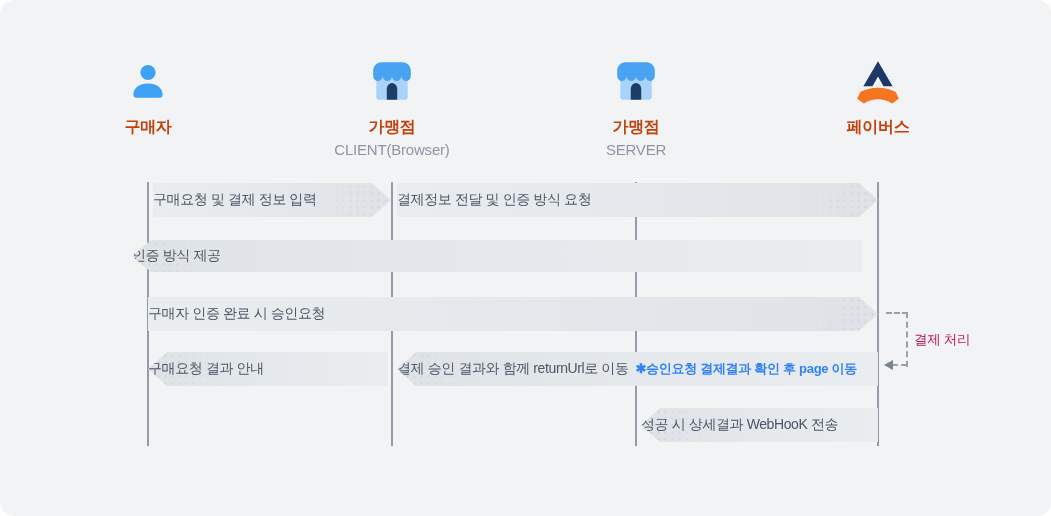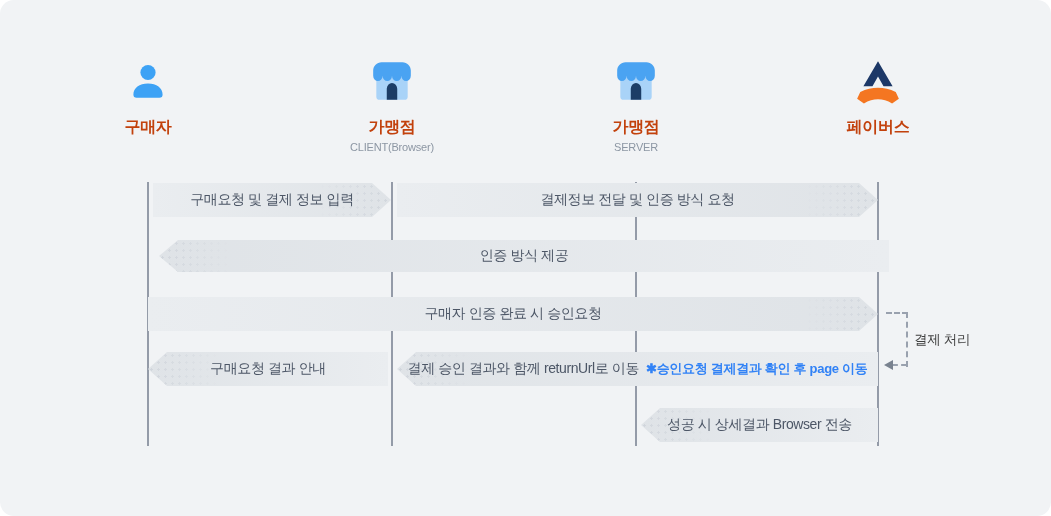--- a/index.html
+++ b/index.html
@@ -3,60 +3,60 @@
 <meta charset="utf-8">
 <style>
   html,body{margin:0;padding:0;background:#ffffff;}
   body{font-family:"Liberation Sans",sans-serif;}
   .stage{position:relative;width:1051px;height:516px;background:#f1f3f5;border-radius:14px;overflow:hidden;}
 
   
   .actor{position:absolute;top:58px;width:200px;display:flex;flex-direction:column;align-items:center;}
   .actor .icon-box{height:46px;display:flex;align-items:center;justify-content:center;}
   .actor-name{margin-top:13px;font-size:16px;font-weight:700;color:#c2410c;letter-spacing:-0.3px;line-height:1.2;}
-  .actor-sub{margin-top:5px;font-size:11px;font-weight:400;color:#8c96a3;letter-spacing:-0.2px;line-height:1.2;}
+  .actor-sub{margin-top:5px;font-size:15px;font-weight:400;color:#8c96a3;letter-spacing:-0.2px;line-height:1.2;}
   .actor-sub:empty{display:none;}
   .actor-0{left:48px;} .actor-1{left:292px;} .actor-2{left:536px;} .actor-3{left:778px;justify-content:space-between;}
 
   
   .lifeline{position:absolute;top:182px;height:264px;width:2px;background:#949ba8;}
   .ll-0{left:147px;} .ll-1{left:391px;} .ll-2{left:635px;} .ll-3{left:877px;}
 
   
-  .arrow{position:absolute;height:34px;display:flex;align-items:center;justify-content:center;
+  .arrow{position:absolute;height:34px;display:flex;align-items:center;justify-content:flex-start;
          font-size:14px;color:#4c5666;letter-spacing:-0.4px;white-space:nowrap;}
   .arrow .lbl{position:relative;z-index:2;}
   .arrow.right{background:linear-gradient(to right,#eaedf0,#dfe3e7);
     clip-path:polygon(0 0,calc(100% - 19px) 0,100% 50%,calc(100% - 19px) 100%,0 100%);}
   .arrow.left{background:linear-gradient(to left,#eaedf0,#dfe3e7);
     clip-path:polygon(19px 0,100% 0,100% 100%,19px 100%,0 50%);}
   .arrow::after{content:"";position:absolute;top:0;bottom:0;width:72px;z-index:1;
     background-image:radial-gradient(circle,#c3c9d2 1.1px,transparent 1.3px);
     background-size:7px 7px;opacity:.5;}
   .arrow.right::after{right:0;-webkit-mask-image:linear-gradient(to left,#000,transparent);
                       mask-image:linear-gradient(to left,#000,transparent);}
   .arrow.left::after{left:0;-webkit-mask-image:linear-gradient(to right,#000,transparent);
                      mask-image:linear-gradient(to right,#000,transparent);}
   .m0{left:153px;top:183px;width:238px;}
   .m1{left:397px;top:183px;width:481px;}
-  .m2{left:159px;top:240px;width:730px;height:32px;}
+  .m2{left:132px;top:240px;width:730px;height:32px;}
   .m3{left:148px;top:297px;width:730px;}
   .m4{left:148px;top:352px;width:240px;}
   .m5{left:397px;top:352px;width:481px;}
   .m6{left:641px;top:408px;width:237px;}
   .note{color:#3182f6;font-size:13px;font-weight:700;margin-left:7px;letter-spacing:-0.3px;}
 
   
   .bracket{position:absolute;left:886px;top:312px;width:20px;height:53px;
            border-top:2px dashed #99a1ae;border-right:2px dashed #99a1ae;}
   .bracket-bottom{position:absolute;left:893px;top:364px;width:13px;border-top:2px dashed #99a1ae;}
   .bracket-arrowhead{position:absolute;left:884px;top:360px;width:0;height:0;
            border-top:5px solid transparent;border-bottom:5px solid transparent;
            border-right:9px solid #79828f;}
-  .bracket-label{position:absolute;left:914px;top:331px;font-size:13.5px;color:#404040;letter-spacing:-0.3px;}
+  .bracket-label{position:absolute;left:914px;top:331px;font-size:13.5px;color:#be185d;letter-spacing:-0.3px;}
 </style>
 </head>
 <body>
 
 <div class="stage">
 
   <div class="actor actor-0">
     <div class="icon-box">
       <svg width="40" height="40" viewBox="0 0 40 40">
         <circle cx="20" cy="11.5" r="7.6" fill="#3da2f5"></circle>
@@ -120,21 +120,21 @@
     <span class="lbl">구매자 인증 완료 시 승인요청</span>
   </div>
   <div class="arrow left m4">
     <span class="lbl">구매요청 결과 안내</span>
   </div>
   <div class="arrow left m5">
     <span class="lbl">결제 승인 결과와 함께 returnUrl로 이동</span>
     <span class="lbl note">✱승인요청 결제결과 확인 후 page 이동</span>
   </div>
   <div class="arrow left m6">
-    <span class="lbl">성공 시 상세결과 Browser 전송</span>
+    <span class="lbl">성공 시 상세결과 WebHooK 전송</span>
   </div>
 
   <div class="bracket"></div>
   <div class="bracket-bottom"></div>
   <div class="bracket-arrowhead"></div>
   <div class="bracket-label">결제 처리</div>
 
 </div>
 
 </body></html>

